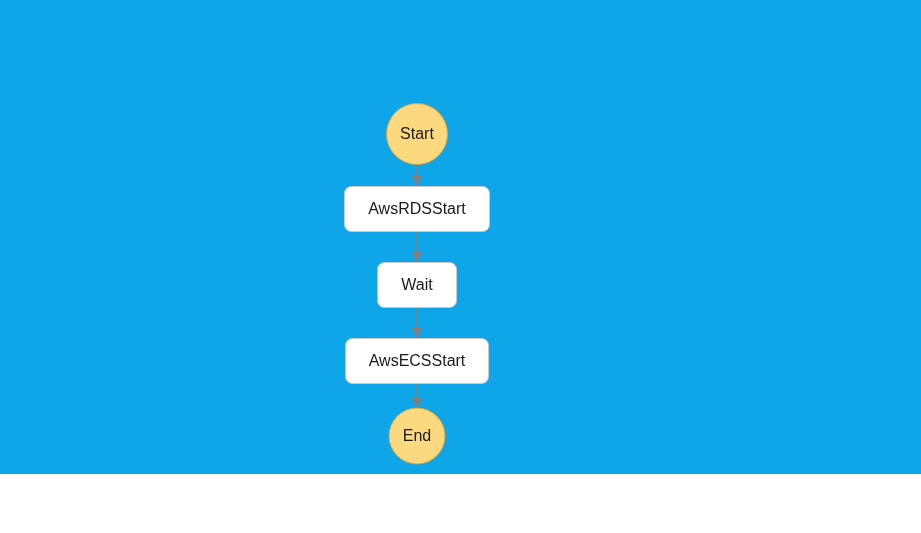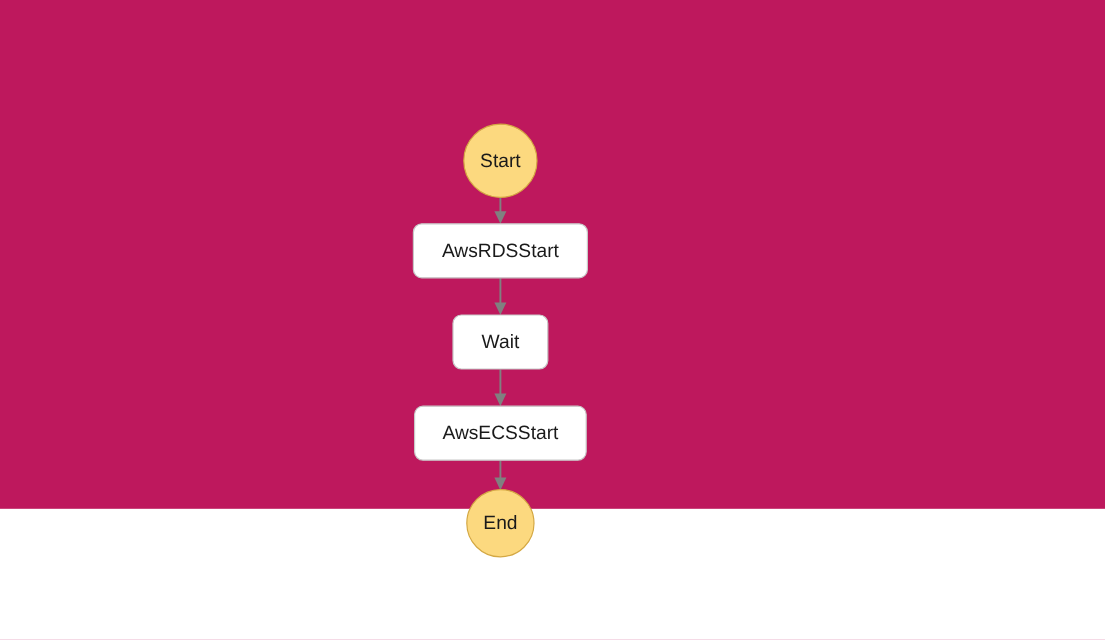--- a/index.html
+++ b/index.html
@@ -10,22 +10,22 @@
   }
   body {
     width: 921px;
     height: 533px;
     overflow: hidden;
     font-family: "Liberation Sans", "DejaVu Sans", sans-serif;
   }
   #canvas {
     position: relative;
     width: 921px;
-    height: 424px;
-    background: #be185d;
+    height: 474px;
+    background: #0ea5e9;
   }
   #flow-svg {
     position: absolute;
     top: 0;
     left: 0;
     width: 921px;
     height: 533px;
     display: block;
   }
   .node-shape-rect {

